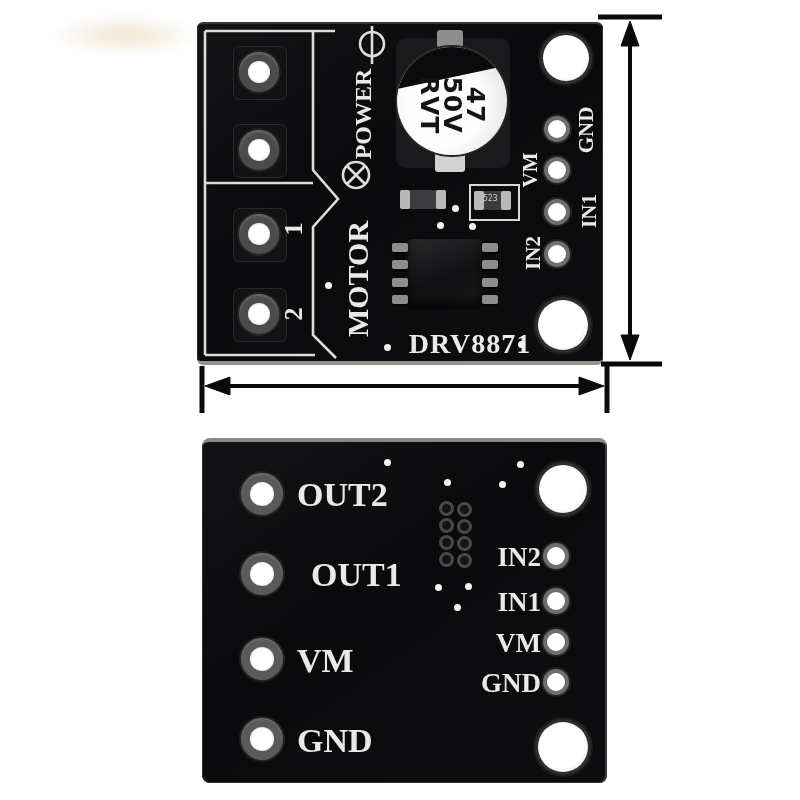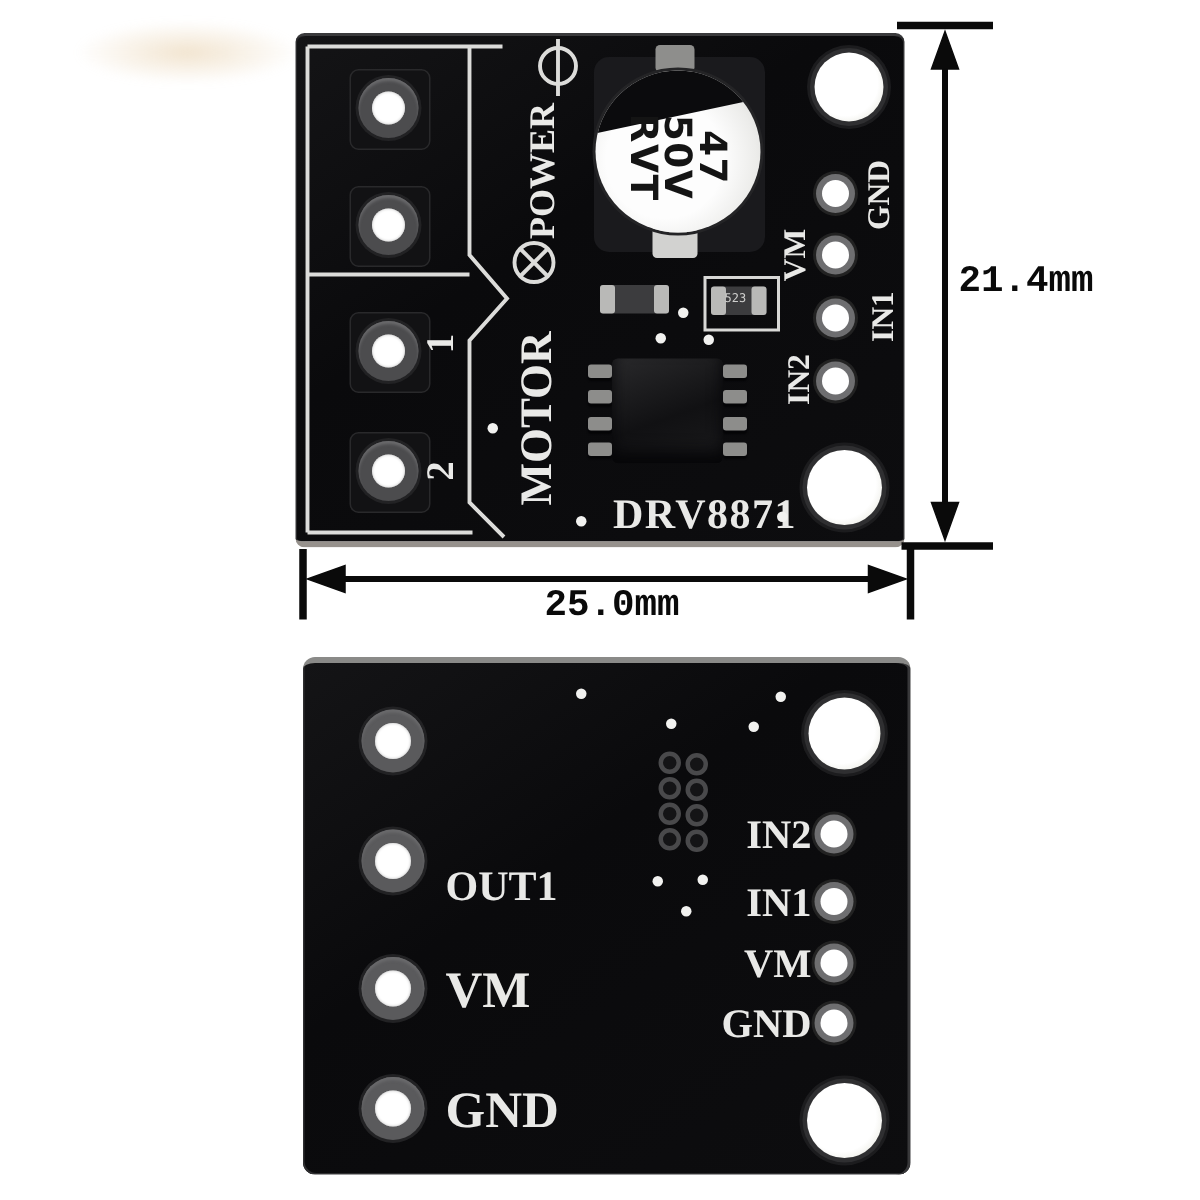--- a/index.html
+++ b/index.html
@@ -176,35 +176,34 @@
       <polygon points="630,21 621,46 639,46"></polygon>
       <polygon points="630,360 621,335 639,335"></polygon>
 
       <line x1="202" y1="366" x2="202" y2="413" stroke-width="5"></line>
       <line x1="607" y1="364" x2="607" y2="413" stroke-width="5"></line>
       <line x1="226" y1="386" x2="584" y2="386" stroke-width="4"></line>
       <polygon points="205,386 230,377 230,395"></polygon>
       <polygon points="604,386 579,377 579,395"></polygon>
     </g>
   </svg>
-  <div class="dim-label" style="left:639px;top:173px;">21.4mm</div>
-  <div class="dim-label" style="left:328px;top:389px;width:160px;text-align:center;">25.0mm</div>
 
   <div id="back-board" class="board">
 
     <div class="pad-ring" style="left:39px;top:31px;width:42px;height:42px;background:#5a5a5c;"></div>
     <div class="pad-hole" style="left:48px;top:40px;width:24px;height:24px;"></div>
     <div class="pad-ring" style="left:39px;top:111px;width:42px;height:42px;background:#5a5a5c;"></div>
     <div class="pad-hole" style="left:48px;top:120px;width:24px;height:24px;"></div>
     <div class="pad-ring" style="left:39px;top:196px;width:42px;height:42px;background:#5a5a5c;"></div>
     <div class="pad-hole" style="left:48px;top:205px;width:24px;height:24px;"></div>
     <div class="pad-ring" style="left:39px;top:276px;width:42px;height:42px;background:#5a5a5c;"></div>
     <div class="pad-hole" style="left:48px;top:285px;width:24px;height:24px;"></div>
 
-    <div class="silk vctr" style="left:95px;top:133px;font-size:28px;margin-top:17px;">OUT1</div>
+    <div class="silk vctr" style="left:95px;top:53px;font-size:34px;">OUT2</div>
+    <div class="silk vctr" style="left:109px;top:133px;font-size:34px;">OUT1</div>
     <div class="silk vctr" style="left:95px;top:219px;font-size:34px;">VM</div>
     <div class="silk vctr" style="left:95px;top:299px;font-size:34px;">GND</div>
 
     <div class="via" style="left:237px;top:59px;"></div>
     <div class="via" style="left:255px;top:60px;"></div>
     <div class="via" style="left:237px;top:76px;"></div>
     <div class="via" style="left:255px;top:77px;"></div>
     <div class="via" style="left:237px;top:93px;"></div>
     <div class="via" style="left:255px;top:94px;"></div>
     <div class="via" style="left:237px;top:110px;"></div>

